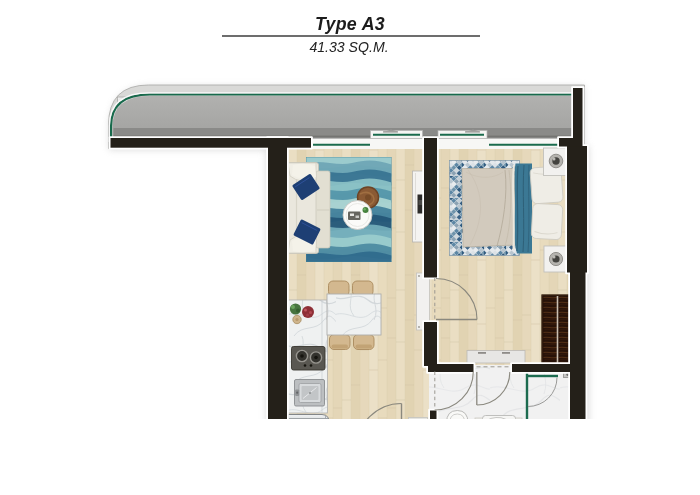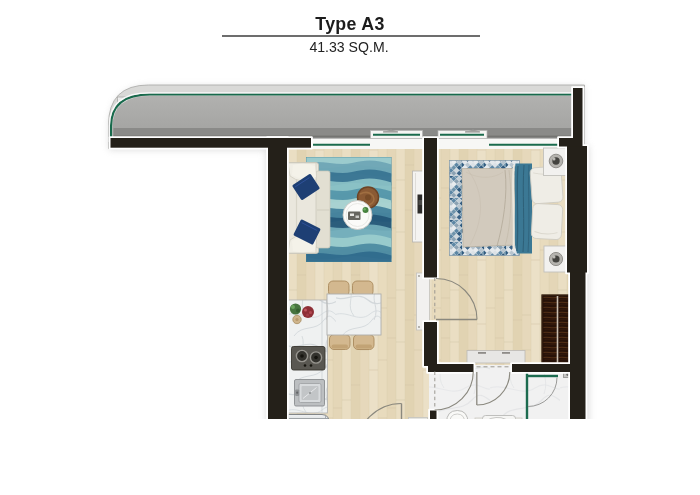--- a/index.html
+++ b/index.html
@@ -1,15 +1,15 @@
 <!DOCTYPE html>
 <html><head><meta charset="utf-8"><title>Type A3</title>
 <style>
 html,body{margin:0;padding:0;background:#ffffff;}
-#wrap{width:700px;height:419px;position:relative;overflow:hidden;font-family:"Liberation Sans", sans-serif;}
+#wrap{width:700px;height:419px;position:relative;overflow:hidden;font-family:"Liberation Sans", sans-serif;font-style:italic;}
 </style></head>
 <body>
 <div id="wrap">
 <svg width="700" height="495" viewBox="0 0 700 495" xmlns="http://www.w3.org/2000/svg">
 <defs>
 <pattern id="wd" width="54" height="110" patternUnits="userSpaceOnUse">
 <rect width="54" height="110" fill="#e5d8b8"></rect>
 <rect x="0" y="0" width="9" height="110" fill="#e8dbbd"></rect>
 <rect x="9" y="0" width="9" height="110" fill="#e3d5b5"></rect>
 <rect x="18" y="0" width="9" height="110" fill="#eadfc4"></rect>

